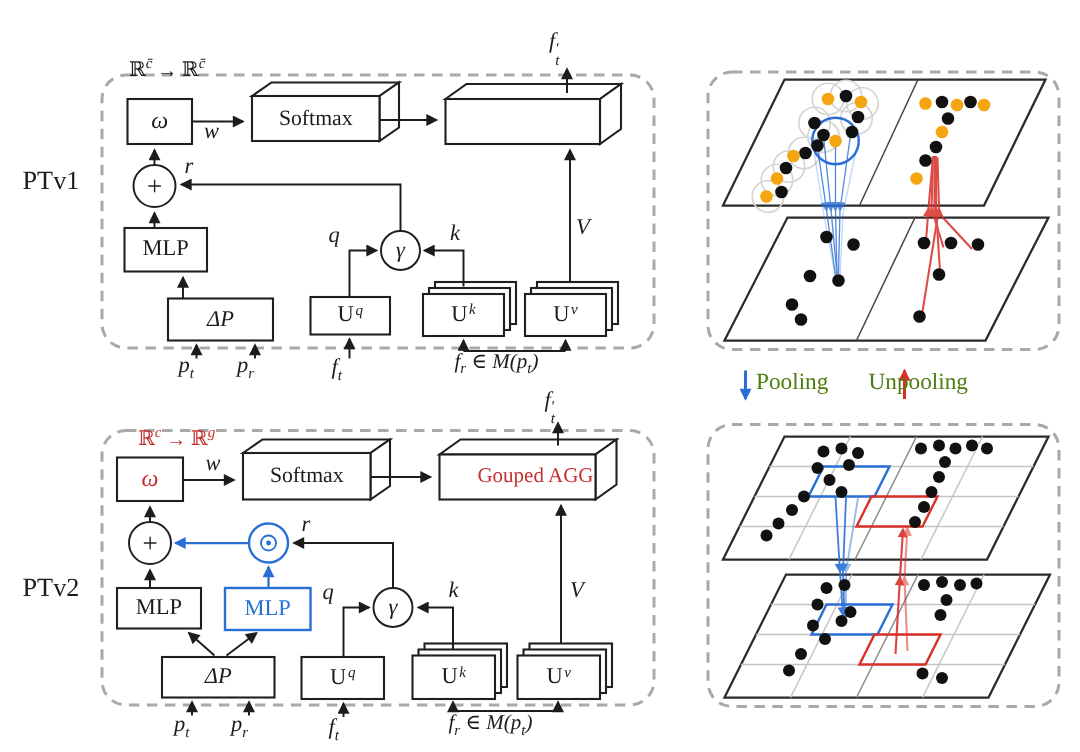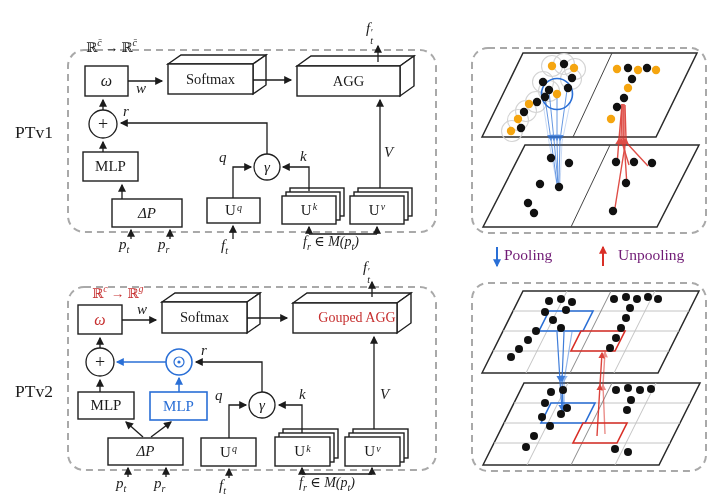--- a/index.html
+++ b/index.html
@@ -24,21 +24,21 @@
   .it{font-style:italic;}
   .hdr{font-size:13.5px;}
   .hdr sup{font-size:10px;font-style:italic;}
   .hdr .arrsp{padding:0 3px;}
   .red{color:var(--tred);}
   .bluetxt{color:var(--blue);}
   sub{font-size:10px;}
   .ss{display:inline-flex;flex-direction:column;align-items:flex-start;
       font-size:10px;line-height:0.8;vertical-align:-3px;}
   .ss sup,.ss sub{font-size:inherit;position:static;margin:0;}
-  .legend-txt{font-size:15.5px;color:#701a75;}
+  .legend-txt{font-size:15.5px;color:#4d7c0f;}
   .title{font-size:17.5px;}
 </style>
 </head>
 <body>
 
 <div class="canvas">
 
 <svg width="720" height="501" viewBox="0 0 720 501">
   <defs>
     <marker id="mk" markerUnits="userSpaceOnUse" markerWidth="9" markerHeight="8" viewBox="0 0 10 10" refX="8.5" refY="5" orient="auto">
@@ -311,26 +311,25 @@
     <line x1="302" y1="474" x2="372" y2="474"></line>
     <line x1="302" y1="474" x2="302" y2="468" marker-end="url(#mk)"></line>
     <line x1="372" y1="474" x2="372" y2="468" marker-end="url(#mk)"></line>
   </g>
   <g fill="none" stroke="#2a6fd6" stroke-width="1.5">
     <line x1="166" y1="362" x2="117" y2="362" marker-end="url(#mb)"></line>
     <line x1="179" y1="392" x2="179" y2="378" marker-end="url(#mb)"></line>
   </g>
 </svg>
 
-<span class="lbl title" style="left:15px;top:123px">PTv1</span>
+<span class="lbl title" style="left:15px;top:111px">PTv1</span>
 <span class="lbl hdr" style="left:86px;top:38px"><span>ℝ</span><sup>c̄</sup><span class="arrsp">→</span><span>ℝ</span><sup>c̄</sup></span>
 <div class="box-lbl it" style="left:85px;top:66px;width:43px;height:30px;font-size:16px">ω</div>
 <span class="lbl math" style="left:136px;top:81px">w</span>
 <div class="box-lbl" style="left:168px;top:64px;width:85px;height:30px;font-size:14.5px">Softmax</div>
-<div class="box-lbl" style="left:297px;top:66px;width:103px;height:30px;font-size:14.5px">AGG</div>
 <span class="lbl math" style="left:366px;top:21px"><i>f</i><span class="ss">
         <sup>′</sup>
         <sub>t</sub>
       </span></span>
 <div class="box-lbl" style="left:89px;top:110px;width:28px;height:28px;font-size:18px">+</div>
 <span class="lbl math" style="left:123px;top:104px">r</span>
 <div class="box-lbl" style="left:83px;top:152px;width:55px;height:29px">MLP</div>
 <div class="box-lbl it" style="left:112px;top:199px;width:70px;height:28px">ΔP</div>
 <span class="lbl math" style="left:119px;top:237px"><i>p</i><sub>t</sub></span>
 <span class="lbl math" style="left:158px;top:237px"><i>p</i><sub>r</sub></span>
@@ -347,21 +346,21 @@
       <sup>k</sup>
     </div>
 <div class="box-lbl" style="left:350px;top:196px;width:54px;height:28px">
       <span>U</span>
       <sup>v</sup>
     </div>
 <span class="lbl math" style="left:384px;top:145px">V</span>
 <span class="lbl math small" style="left:303px;top:235px"><i>f</i><sub>r</sub><span> ∈ M(p</span><sub>t</sub><span>)</span></span>
 
 <span class="lbl legend-txt" style="left:504px;top:247px">Pooling</span>
-<span class="lbl legend-txt" style="left:618px;top:247px">Unpooling</span>
+<span class="lbl legend-txt" style="left:579px;top:247px">Unpooling</span>
 
 <span class="lbl title" style="left:15px;top:382px">PTv2</span>
 <span class="lbl hdr red" style="left:92px;top:284px"><span>ℝ</span><sup>c</sup><span class="arrsp">→</span><span>ℝ</span><sup>g</sup></span>
 <div class="box-lbl it red" style="left:78px;top:305px;width:44px;height:29px;font-size:16px">ω</div>
 <span class="lbl math" style="left:137px;top:302px">w</span>
 <div class="box-lbl" style="left:162px;top:302px;width:85px;height:31px;font-size:14.5px">Softmax</div>
 <div class="box-lbl red" style="left:293px;top:303px;width:128px;height:30px;font-size:14px">Gouped AGG</div>
 <span class="lbl math" style="left:363px;top:260px"><i>f</i><span class="ss">
         <sup>′</sup>
         <sub>t</sub>

